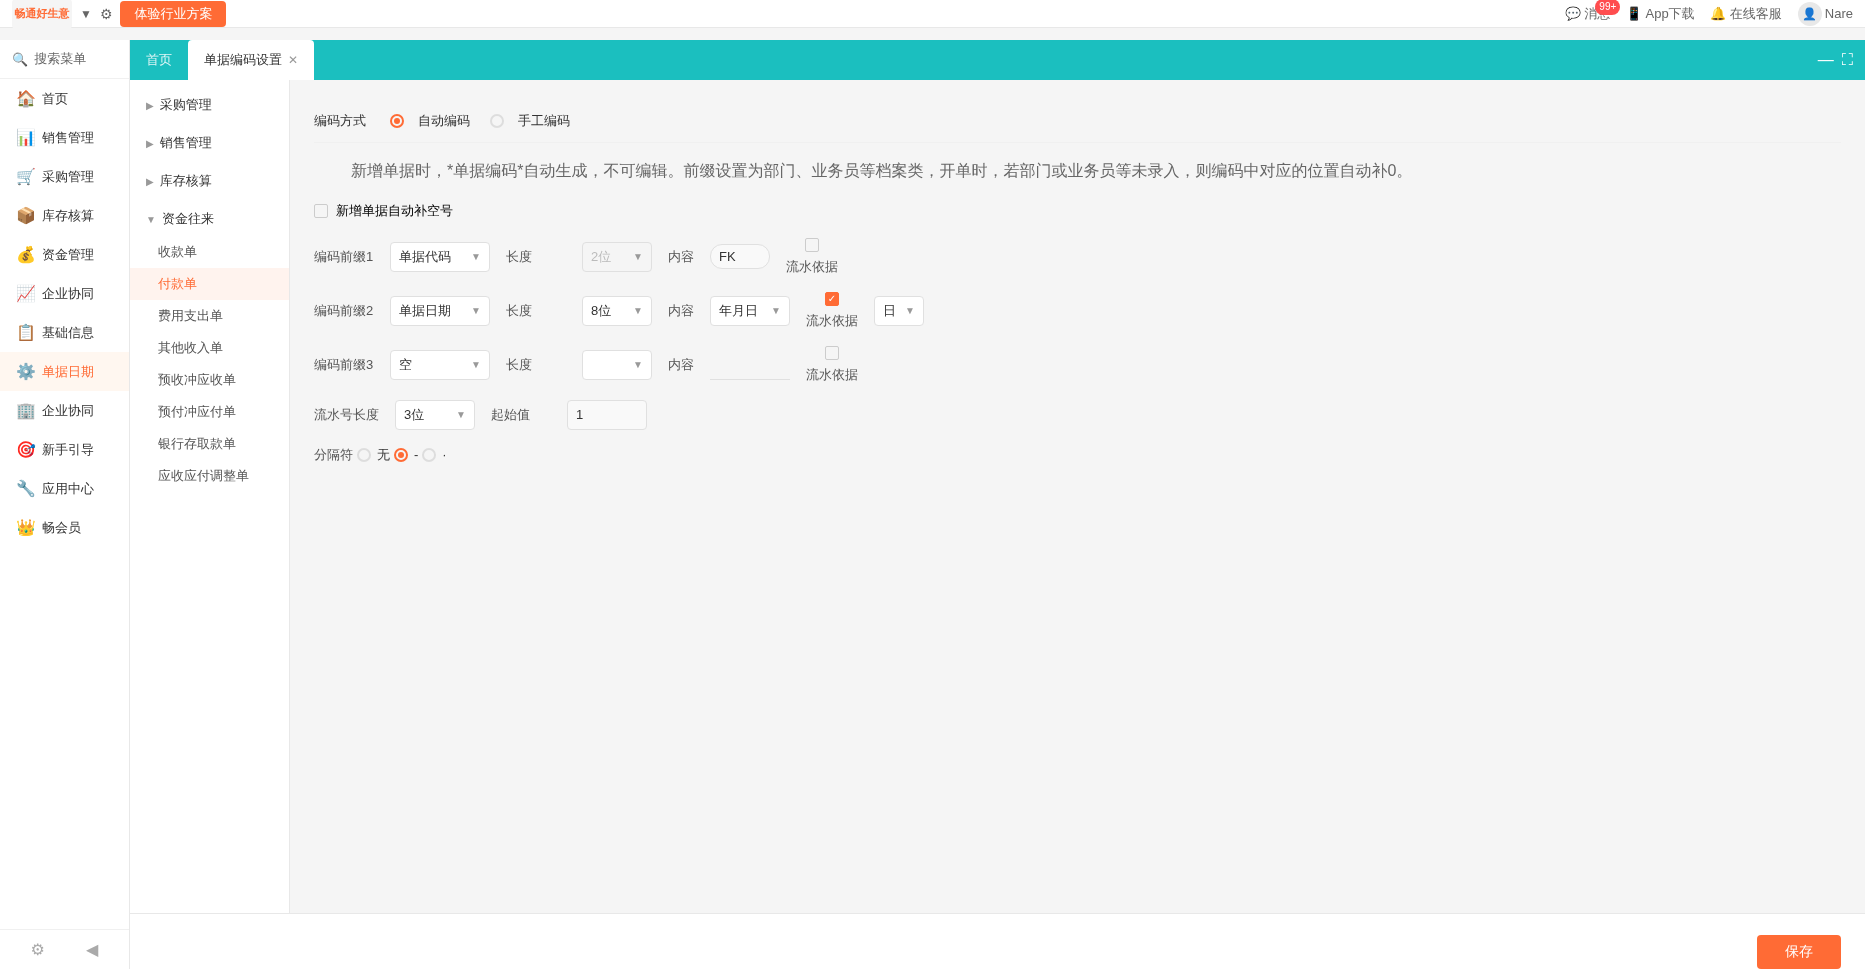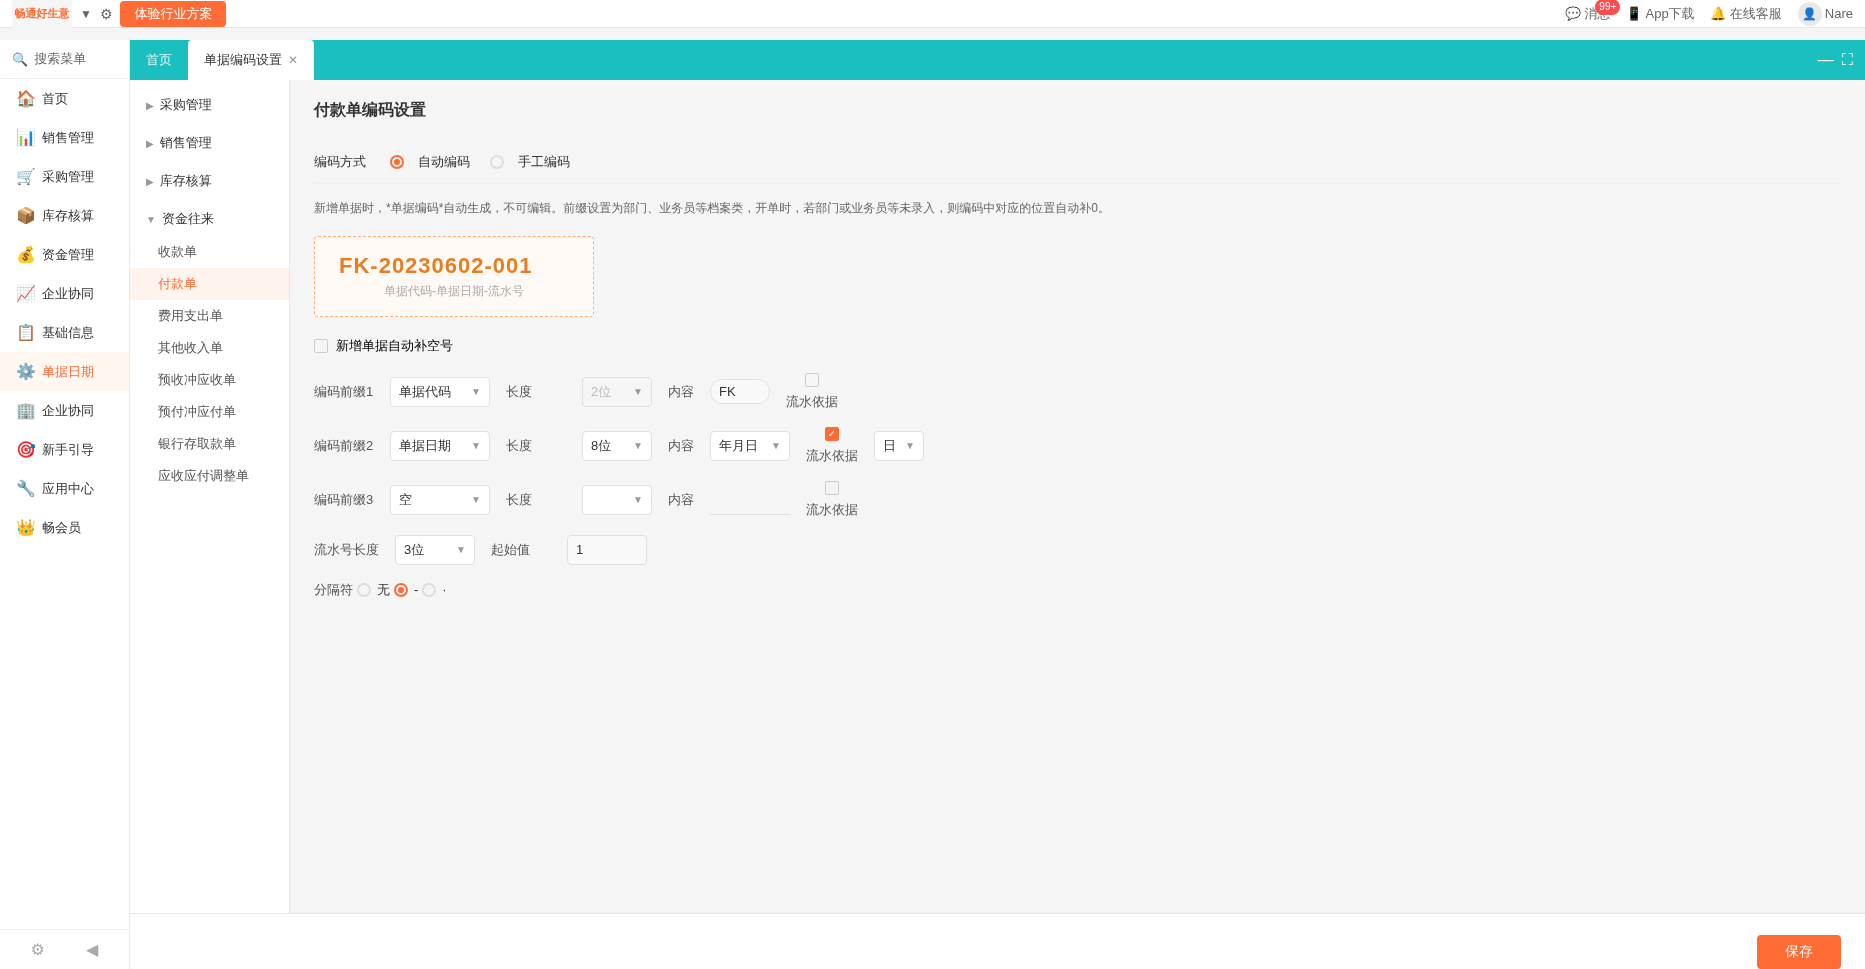--- a/index.html
+++ b/index.html
@@ -203,24 +203,25 @@
     .radio-dot.checked { border-color: #ff6b35; }
     .radio-dot.checked::after {
       content: '';
       width: 6px; height: 6px;
       background: #ff6b35;
       border-radius: 50%;
     }
 
     
     .desc-text {
-      font-size: 12px;
+      font-size: 16px;
       color: #666;
       margin-bottom: 16px;
       line-height: 1.8;
+      margin-left: 37px;
     }
 
     
     .preview-box {
       background: #fff9f6;
       border: 1px dashed #ffb07a;
       border-radius: 4px;
       padding: 16px 24px;
       display: inline-block;
       margin-bottom: 20px;
@@ -480,21 +481,20 @@
       <div class="sub-sidebar-sub-item">其他收入单</div>
       <div class="sub-sidebar-sub-item">预收冲应收单</div>
       <div class="sub-sidebar-sub-item">预付冲应付单</div>
       <div class="sub-sidebar-sub-item">银行存取款单</div>
       <div class="sub-sidebar-sub-item">应收应付调整单</div>
     </div>
   </div>
 
   <div class="content-area" style="padding-bottom:70px;">
 
-    <div class="page-title">付款单编码设置</div>
 
     
     <div class="encoding-method">
       <span class="encoding-method-label">编码方式</span>
       <div class="radio-group">
         <div class="radio-item">
           <div class="radio-dot checked"></div>
           <span>自动编码</span>
         </div>
         <div class="radio-item">
@@ -503,24 +503,20 @@
         </div>
       </div>
     </div>
 
     
     <div class="desc-text">
       新增单据时，*单据编码*自动生成，不可编辑。前缀设置为部门、业务员等档案类，开单时，若部门或业务员等未录入，则编码中对应的位置自动补0。
     </div>
 
     
-    <div class="preview-box">
-      <div class="preview-code">FK-20230602-001</div>
-      <div class="preview-label">单据代码-单据日期-流水号</div>
-    </div>
 
     
     <div class="checkbox-row">
       <div class="checkbox-box"></div>
       <span>新增单据自动补空号</span>
     </div>
 
     
     <div class="form-row">
       <span class="form-label">编码前缀1</span>

